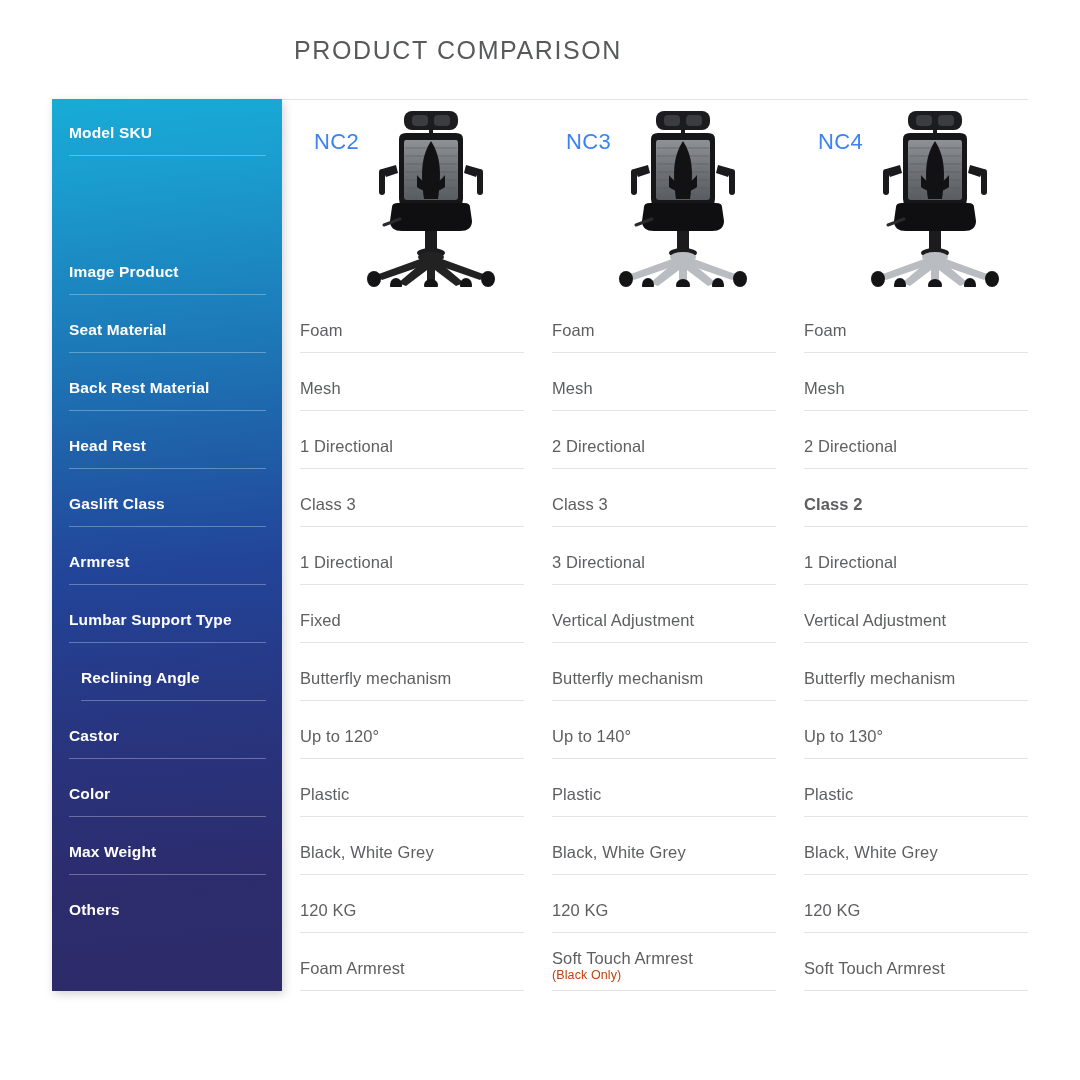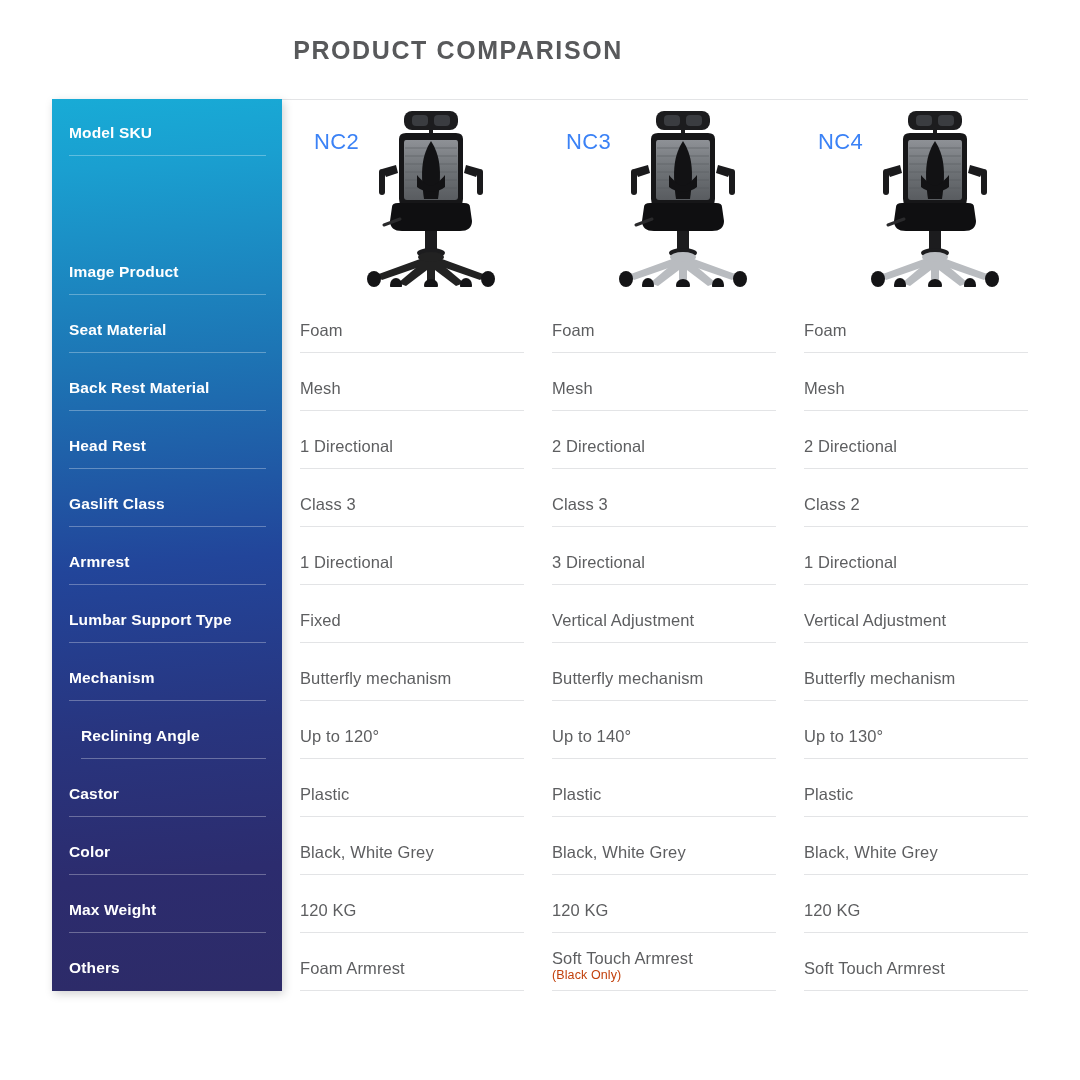--- a/index.html
+++ b/index.html
@@ -22,21 +22,21 @@
   }
 
   
   .page-title {
     position: absolute;
     top: 36px;
     left: 0;
     width: 916px;
     text-align: center;
     font-size: 25px;
-    font-weight: bold;
+    font-weight: normal;
     letter-spacing: 1.6px;
     color: #58595b;
   }
 
   
   .table-wrap {
     position: absolute;
     left: 52px;
     top: 99px;
     width: 976px;
@@ -204,24 +204,20 @@
           <div class="side-divider"></div>
         </div>
         <div class="side-row" style="height: 58px; text-align: right;">
           <div class="side-label">Armrest</div>
           <div class="side-divider"></div>
         </div>
         <div class="side-row" style="height: 58px;">
           <div class="side-label">Lumbar Support Type</div>
           <div class="side-divider"></div>
         </div>
-        <div class="side-row" style="height: 58px;">
-          <div class="side-label">Mechanism</div>
-          <div class="side-divider"></div>
-        </div>
         <div class="side-row" style="height: 58px; margin-left: 12px;">
           <div class="side-label">Reclining Angle</div>
           <div class="side-divider"></div>
         </div>
         <div class="side-row" style="height: 58px;">
           <div class="side-label">Castor</div>
           <div class="side-divider"></div>
         </div>
         <div class="side-row" style="height: 58px;">
           <div class="side-label">Color</div>
@@ -535,21 +531,21 @@
             <div class="cell-divider"></div>
           </div>
           <div class="cell" style="height: 58px;">
             <div class="cell-text"><span>Mesh</span></div>
             <div class="cell-divider"></div>
           </div>
           <div class="cell" style="height: 58px;">
             <div class="cell-text"><span>2 Directional</span></div>
             <div class="cell-divider"></div>
           </div>
-          <div class="cell" style="height: 58px;">
+          <div class="cell" style="height: 58px; font-weight: bold;">
             <div class="cell-text"><span>Class 2</span></div>
             <div class="cell-divider"></div>
           </div>
           <div class="cell" style="height: 58px;">
             <div class="cell-text"><span>1 Directional</span></div>
             <div class="cell-divider"></div>
           </div>
           <div class="cell" style="height: 58px;">
             <div class="cell-text"><span>Vertical Adjustment</span></div>
             <div class="cell-divider"></div>

